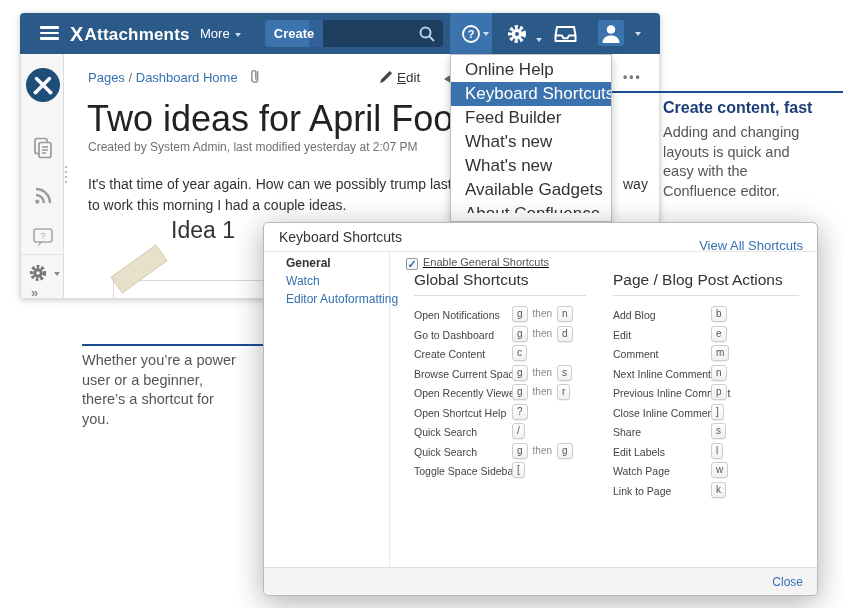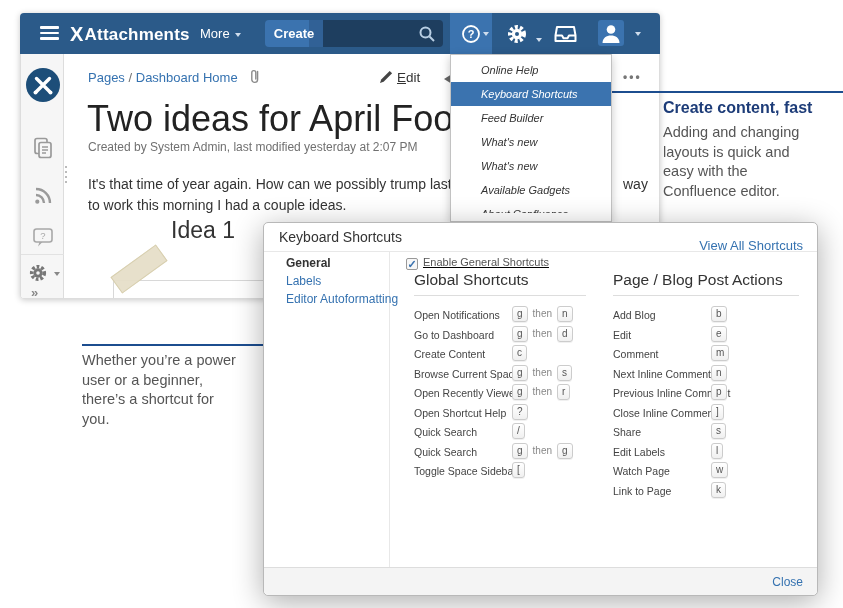--- a/index.html
+++ b/index.html
@@ -49,21 +49,21 @@
   .page-title { position:absolute; left:66px; top:44px; font-size:36px; color:#222; white-space:nowrap; }
   .byline { position:absolute; left:67px; top:86px; font-size:12px; color:#707070; }
   .body-text { position:absolute; left:67px; top:120px; font-size:14px; color:#333; line-height:21px; white-space:nowrap; }
   .body-cont { position:absolute; left:602px; top:120px; font-size:14px; color:#333; line-height:21px; }
   .idea-heading { position:absolute; left:150px; top:163px; font-size:23px; color:#333; }
   .photo { position:absolute; left:92px; top:226px; width:340px; height:40px; background:#fff; border:1px solid #d8d8d8; }
   .tape { position:absolute; left:90px; top:205px; width:56px; height:20px; background:#e6dfc9; border:1px solid #d6cdab; transform:rotate(-36deg); opacity:.95; }
 
   
   .dropdown { position:absolute; left:450px; top:54px; width:162px; height:168px; background:#fff; border:1px solid #c2c2c2; box-shadow:0 3px 9px rgba(0,0,0,.22); z-index:40; overflow:hidden; padding-top:3px; }
-  .menu-item { height:24px; line-height:24px; padding-left:30px; font-size:11px; color:#333; white-space:nowrap;font-style:italic; }
+  .menu-item { height:24px; line-height:24px; padding-left:14px; font-size:17px; color:#333; white-space:nowrap; }
   .menu-item.active { background:#3b73af; color:#fff; }
   .menu-item.clipped { height:11px; overflow:hidden; }
 
   
   .line { position:absolute; height:2px; background:#1c4d8f; z-index:30; }
   .line-right { left:612px; top:91px; width:231px; }
   .line-left { left:82px; top:344px; width:182px; }
   .annotation { position:absolute; z-index:20; }
   .ann-right { left:663px; top:99px; width:178px; }
   .ann-left { left:82px; top:351px; width:195px; }
@@ -249,21 +249,21 @@
 you.</p>
   </div>
 
   <div class="modal">
     <div class="modal-header">
       <span class="modal-title">Keyboard Shortcuts</span>
       <span class="view-all">View All Shortcuts</span>
     </div>
     <div class="modal-sidenav">
         <div class="sidenav-item active">General</div>
-        <div class="sidenav-item">Labels</div>
+        <div class="sidenav-item">Watch</div>
         <div class="sidenav-item">Editor Autoformatting</div>
       </div>
     <div class="cb-row">
       <span class="checkbox">✓</span><span class="cb-label">Enable General Shortcuts</span>
     </div>
     <div class="sc-col col-left">
       <div class="sc-heading">Global Shortcuts</div>
       <div id="rows-global">
           <div class="sc-row"><span class="sc-label">Open Notifications</span><span class="sc-keys"><span class="key-pill">g</span><span class="sc-then">then</span><span class="key-pill">n</span></span></div>
           <div class="sc-row"><span class="sc-label">Go to Dashboard</span><span class="sc-keys"><span class="key-pill">g</span><span class="sc-then">then</span><span class="key-pill">d</span></span></div>

